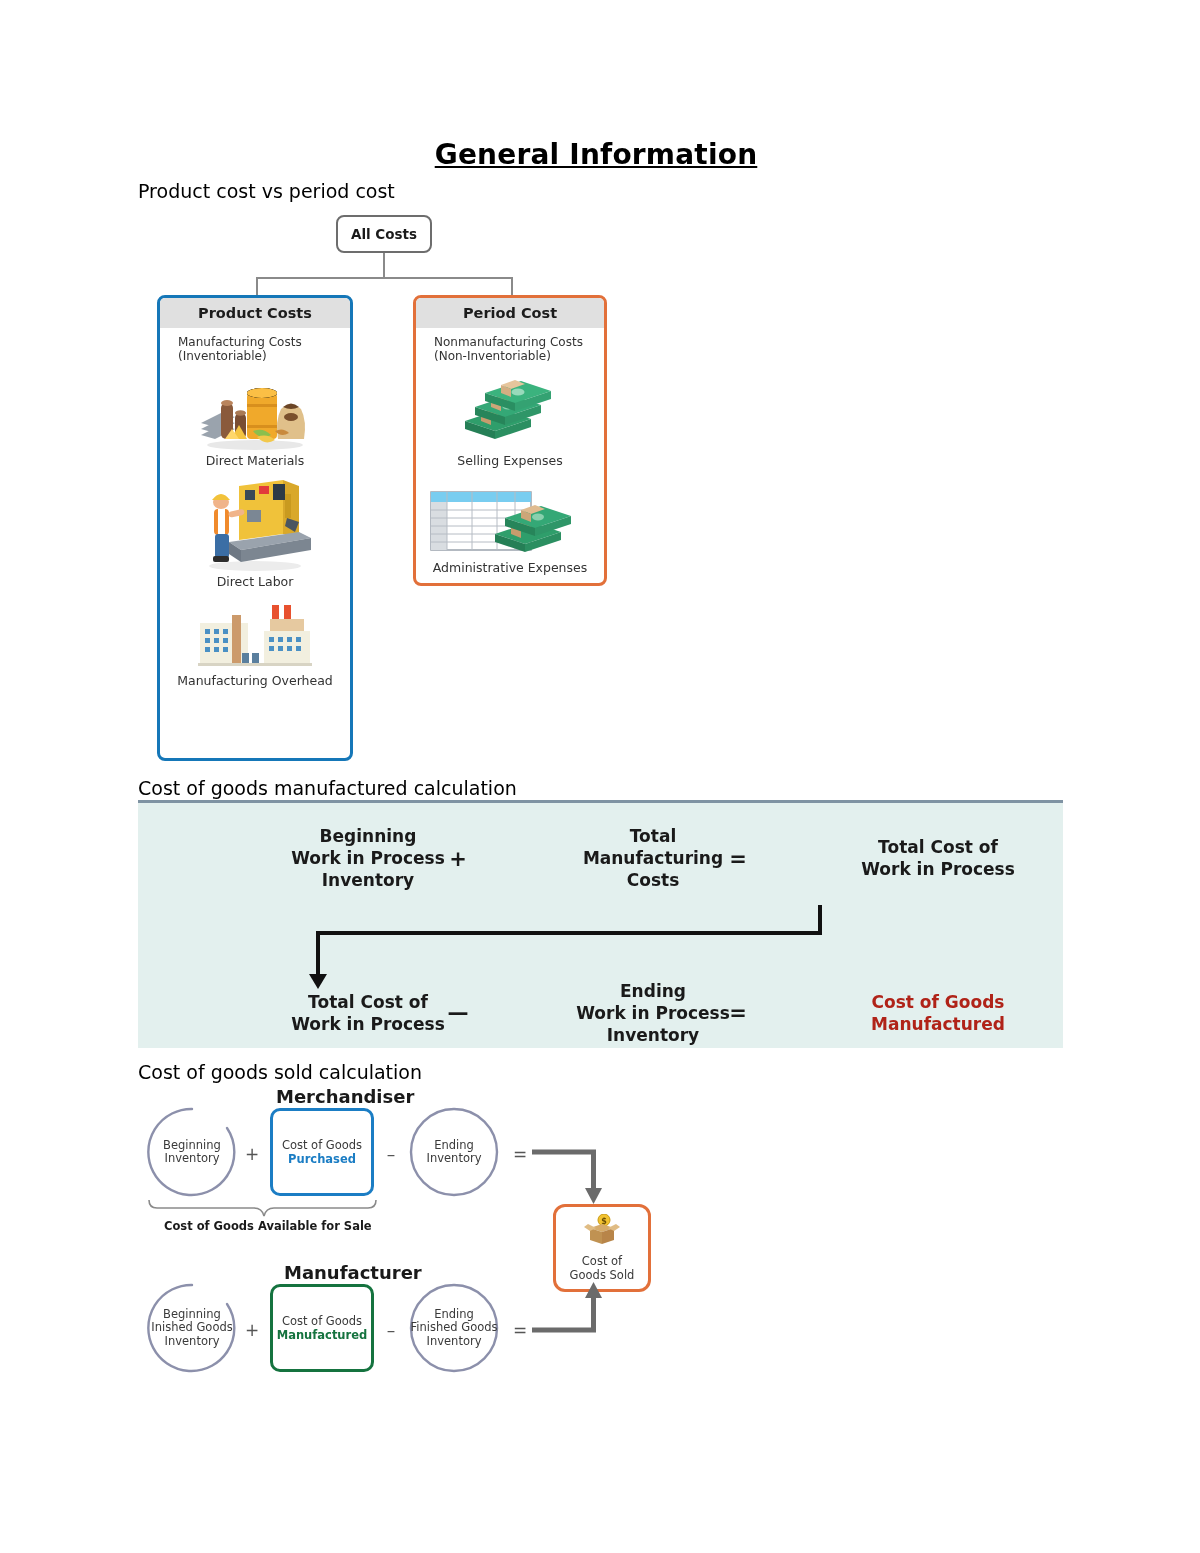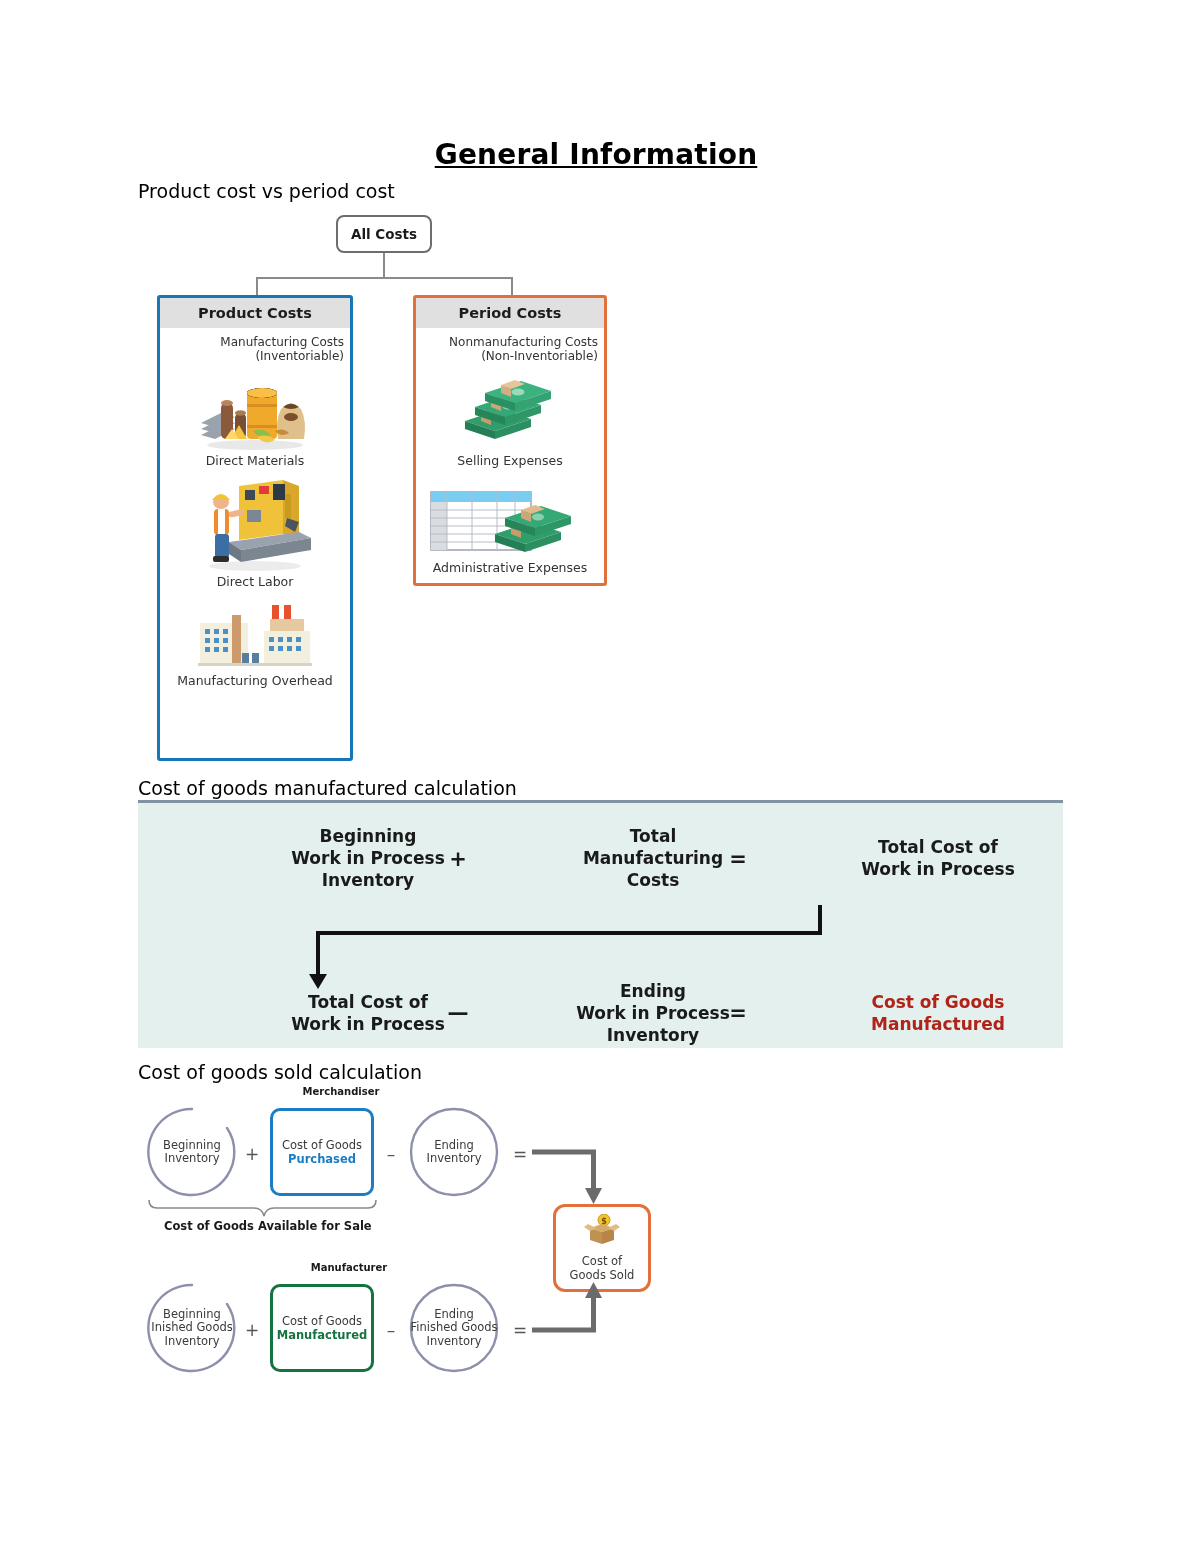--- a/index.html
+++ b/index.html
@@ -37,30 +37,30 @@
     display:flex; align-items:center; justify-content:center;
     font-size:13.5px; font-weight:bold; color:#1a1a1a;
   }
   .conn{ position:absolute; background:#8a8a8a; }
   .conn-v-top { left:245px; top:43px; width:1.5px; height:25px; }
   .conn-h     { left:118px; top:67px; width:256px; height:1.5px; }
   .conn-v-l   { left:118px; top:67px; width:1.5px; height:29px; }
   .conn-v-r   { left:373px; top:67px; width:1.5px; height:29px; }
 
   .cost-card{
-    position:absolute; background:#fff; border-radius:3px; overflow:hidden;
+    position:absolute; background:#fff; border-radius:8px; overflow:hidden;
   }
   #card-product{ left:19px; top:85px; width:196px; height:466px; border:3px solid #1577b8; }
   #card-period { left:275px; top:85px; width:194px; height:291px; border:3px solid #e2703a; }
   .card-head{
     height:30px; background:#e0e0e0; display:flex; align-items:center; justify-content:center;
     font-size:14.5px; font-weight:bold; color:#1c1c1c;
   }
   .card-sub{
-    text-align:right; font-size:12px; color:#333; line-height:14px;
+    text-align:left; font-size:12px; color:#333; line-height:14px;
     padding:7px 6px 2px 18px;
   }
   .icon-caption{ text-align:center; font-size:12.5px; color:#333; margin-top:2px; }
   .bullets{ font-size:12px; color:#333; line-height:16px; padding-left:50px; margin-top:2px;}
   .bullets div:before{ content:"\2022"; margin-right:5px; }
   .iconwrap{ display:flex; justify-content:center; align-items:flex-end; }
 
   
   #cogm-rule{
     position:absolute; left:138px; top:800px; width:925px; height:3px; background:#7f93a3;
@@ -75,21 +75,21 @@
   }
   .cogm-op{
     position:absolute; text-align:center; font-weight:bold; color:#1a1a1a; font-size:21px;
   }
   .cogm-red{ color:#b02318; }
   .cogm-arrow{ position:absolute; background:#111; }
 
   
   #cogs-area{ position:absolute; left:138px; top:1086px; width:560px; height:320px; }
   .row-title{
-    position:absolute; font-size:10px; font-weight:bold; color:#1a1a1a; text-align:center;
+    position:absolute; font-size:18px; font-weight:bold; color:#1a1a1a; text-align:center;
   }
   .circ{
     position:absolute; width:92px; height:92px; border-radius:50%;
     display:flex; flex-direction:column; align-items:center; justify-content:center;
     text-align:center; font-size:11.5px; line-height:13.5px; color:#3a3a3a;
   }
   .circ svg{ position:absolute; left:0; top:0; }
   .circ .txt{ position:relative; z-index:2; }
   .sqbox{
     position:absolute; width:104px; height:88px; border-radius:10px; background:#fff;
@@ -235,21 +235,21 @@
         <rect x="52" y="52" width="7" height="10" fill="#5a7f9e"></rect>
         <rect x="62" y="52" width="7" height="10" fill="#5a7f9e"></rect>
         <rect x="8" y="62" width="114" height="3" fill="#d8d4c4"></rect>
       </svg>
     </div>
     <div class="icon-caption">Manufacturing Overhead</div>
 
   </div>
 
   <div class="cost-card" id="card-period">
-    <div class="card-head">Period Costs</div>
+    <div class="card-head">Period Cost</div>
     <div class="card-sub">
       <div>Nonmanufacturing Costs</div>
       <div>(Non-Inventoriable)</div>
     </div>
 
     <div class="iconwrap" style="height:78px;margin-top:8px;">
       <svg width="110" height="74" viewBox="0 0 110 74">
         <g>
           <polygon points="10,44 46,32 76,42 40,54" fill="#2f9e6b"></polygon>
           <polygon points="10,44 40,54 40,62 10,52" fill="#257f56"></polygon>

